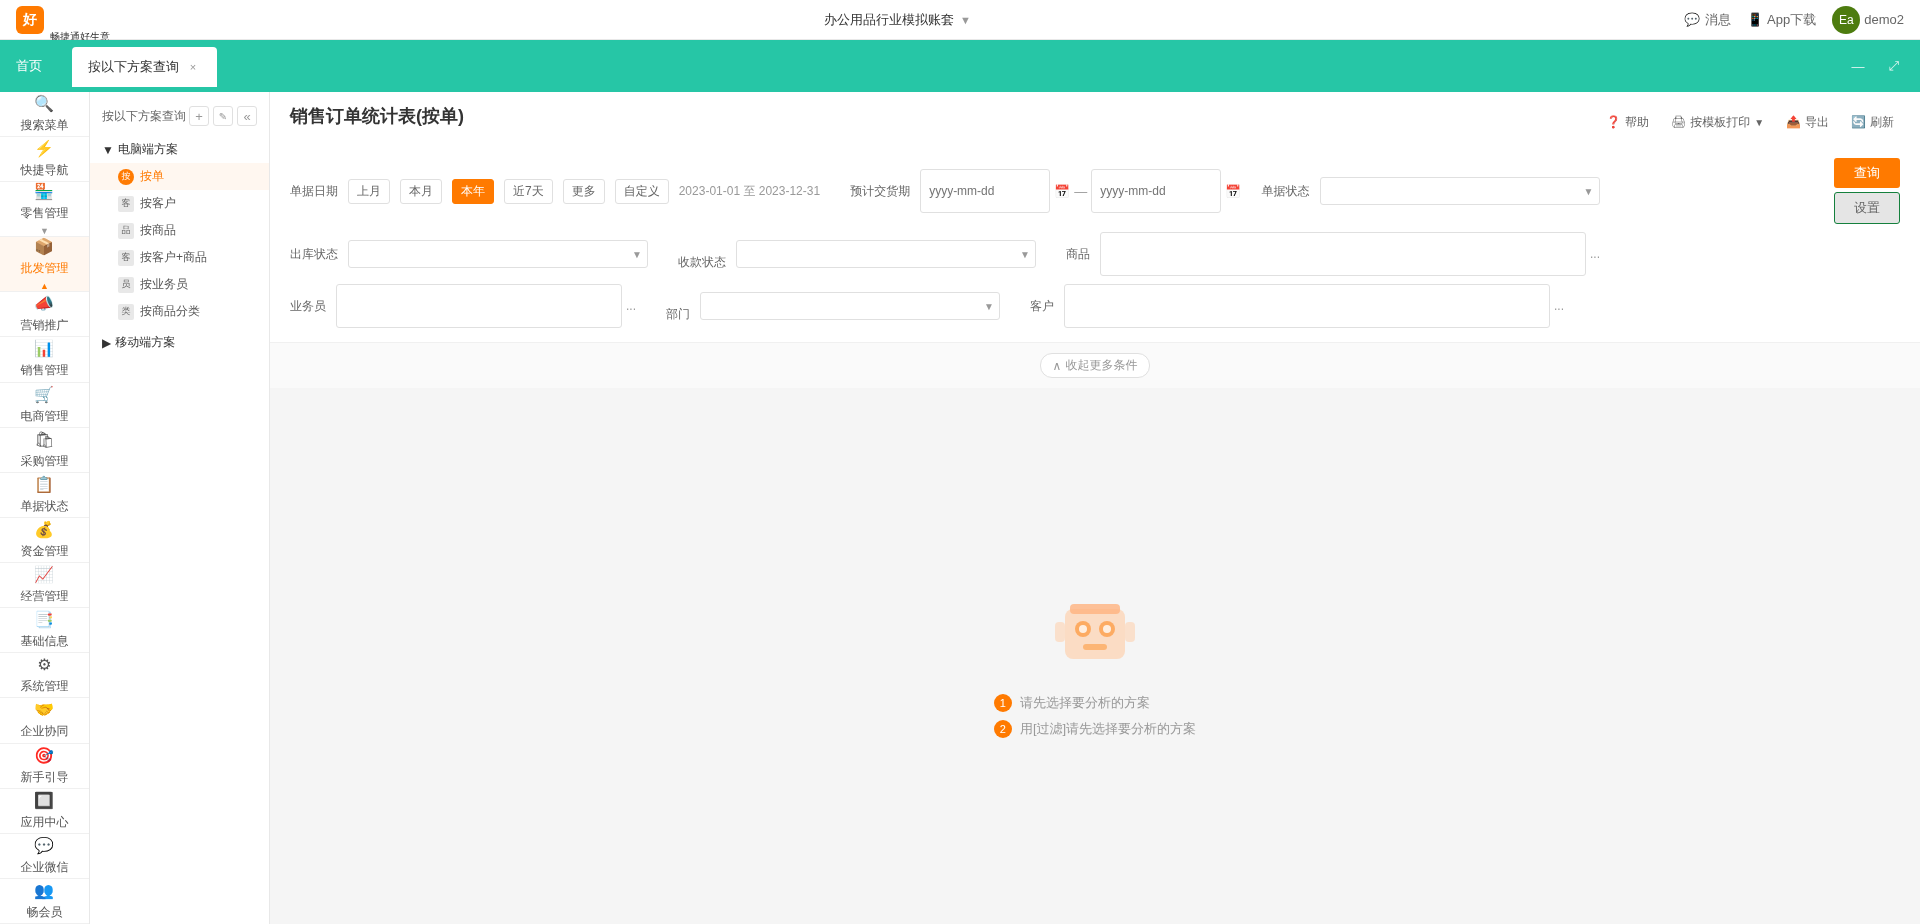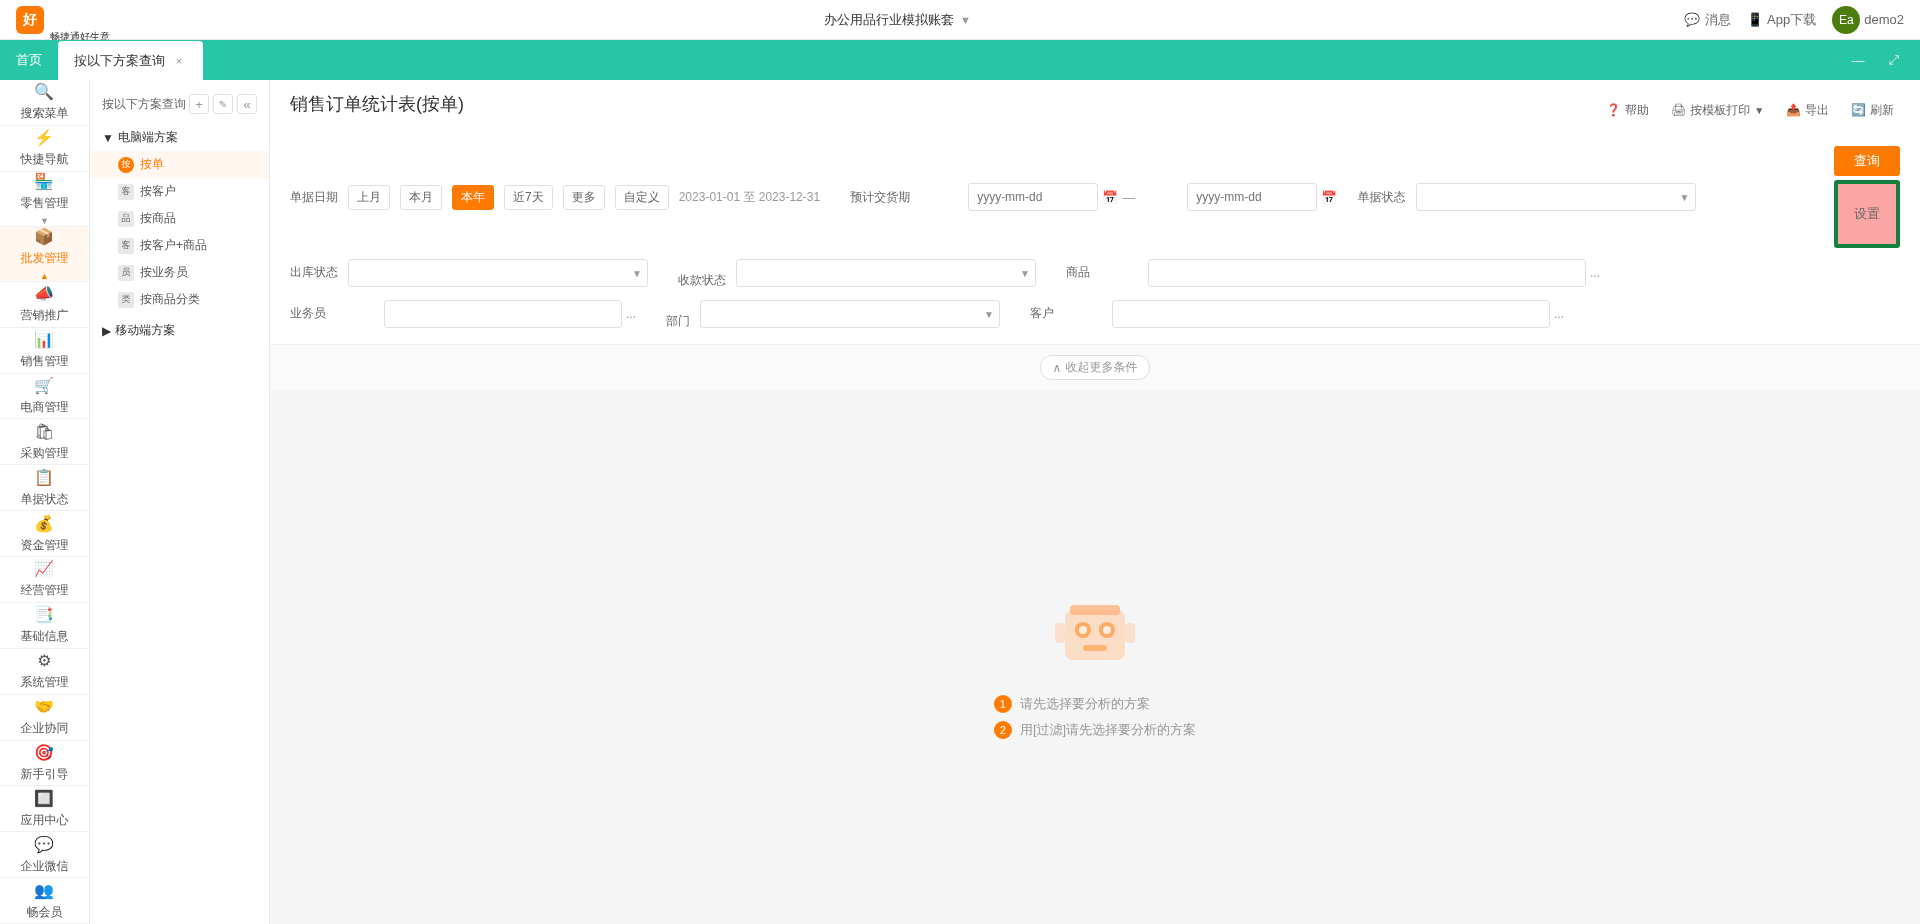--- a/index.html
+++ b/index.html
@@ -11,21 +11,21 @@
     .logo-area { display: flex; align-items: center; gap: 6px; }
     .logo-icon { width: 28px; height: 28px; background: #ff7a00; border-radius: 6px; display: flex; align-items: center; justify-content: center; color: white; font-size: 14px; font-weight: bold; }
     .logo-text { font-size: 10px; color: #333; line-height: 1.2; margin-top: 47px; }
     .top-bar-center { display: flex; align-items: center; gap: 6px; color: #666; font-size: 13px; }
     .top-bar-center span { color: #333; }
     .top-bar-right { display: flex; align-items: center; gap: 16px; color: #666; font-size: 13px; }
     .top-bar-right-item { display: flex; align-items: center; gap: 4px; cursor: pointer; }
     .avatar { width: 28px; height: 28px; border-radius: 50%; background: #4d7c0f; display: flex; align-items: center; justify-content: center; color: white; font-size: 12px; }
 
     
-    .tab-bar { height: 40px; background: #26c6a6; display: flex; align-items: center; padding: 0 0; flex-shrink: 0; }
+    .tab-bar { height: 52px; background: #26c6a6; display: flex; align-items: center; padding: 0 0; flex-shrink: 0; gap: 14px; }
     .tab-item { height: 40px; padding: 0 16px; display: flex; align-items: center; gap: 6px; cursor: pointer; color: rgba(255,255,255,0.85); font-size: 13px; }
     .tab-item.home { color: white; font-weight: 500; }
     .tab-item.active { background: #fff; color: #333; border-radius: 4px 4px 0 0; margin-top: 2px; }
     .tab-close { width: 16px; height: 16px; display: flex; align-items: center; justify-content: center; border-radius: 50%; font-size: 11px; color: #999; }
     .tab-bar-actions { margin-left: auto; display: flex; align-items: center; gap: 8px; padding-right: 12px; }
     .tab-bar-action-btn { color: rgba(255,255,255,0.85); cursor: pointer; width: 28px; height: 28px; display: flex; align-items: center; justify-content: center; }
 
     
     .main-layout { display: flex; flex: 1; overflow: hidden; }
 
@@ -53,39 +53,39 @@
     .page-action-btn { display: flex; align-items: center; gap: 4px; color: #666; font-size: 12px; cursor: pointer; padding: 2px 6px; }
     .filter-label { color: #666; font-size: 12px; white-space: nowrap; flex-shrink: 0; text-align: center; }
     .date-btn { padding: 3px 8px; border: 1px solid #e0e0e0; border-radius: 3px; font-size: 12px; color: #666; cursor: pointer; background: #fff; }
     .date-btn.active { background: #ff7a00; color: white; border-color: #ff7a00; }
     .date-range { font-size: 12px; color: #999; }
     .filter-dash { color: #999; }
     .date-icon { color: #ff7a00; font-size: 13px; cursor: pointer; }
 
     
     .btn-search { background: #ff7a00; color: white; border: none; border-radius: 3px; padding: 6px 20px; font-size: 13px; cursor: pointer; }
-    .btn-reset { background: #fca5a5; color: #666; border: 4px solid #15803d; border-radius: 3px; padding: 21px 16px; font-size: 13px; cursor: pointer; }
+    .btn-reset { background: #e5e5e5; color: #666; border: 1px solid #15803d; border-radius: 3px; padding: 6px 16px; font-size: 13px; cursor: pointer; }
 
     
     .collapse-bar { text-align: center; padding: 10px; background: #fafafa; border-top: 1px solid #f0f0f0; cursor: pointer; }
     .collapse-btn { display: inline-flex; align-items: center; gap: 4px; color: #999; font-size: 12px; background: #fff; border: 1px solid #e0e0e0; border-radius: 12px; padding: 3px 12px; }
 
     
     .empty-area { flex: 1; display: flex; flex-direction: column; align-items: center; justify-content: center; gap: 20px; }
     .empty-illustration { width: 100px; height: 100px; position: relative; }
     .empty-hints { display: flex; flex-direction: column; gap: 8px; }
     .empty-hint { display: flex; align-items: center; gap: 8px; color: #999; font-size: 13px; }
     .hint-num { width: 18px; height: 18px; background: #ff7a00; border-radius: 50%; color: white; font-size: 11px; display: flex; align-items: center; justify-content: center; flex-shrink: 0; }
     .header-actions-right { display: flex; align-items: center; gap: 10px; }
 
     .filter-section { background: #fff; padding: 10px 20px; }
 
     .btn-group-right { display: flex; flex-direction: column; gap: 4px; }
 
-    .filter-field { flex: 1; height: 28px; border: 1px solid #e0e0e0; border-radius: 3px; padding: 0 8px; font-size: 12px; color: #333; background: #fff; outline: none; min-width: 0; margin-left: 48px; }
+    .filter-field { flex: 1; height: 44px; border: 1px solid #e0e0e0; border-radius: 3px; padding: 0 8px; font-size: 12px; color: #333; background: #fff; outline: none; min-width: 0; }
 
     .status-field { flex: 1; height: 28px; border: 1px solid #e0e0e0; border-radius: 3px; padding: 0 8px; font-size: 12px; color: #666; background: #fff; outline: none; min-width: 0; appearance: none; }
     .content-top { background: #fff; }
   </style>
 </head>
 <body>
 
 <div class="top-bar">
   <div class="top-bar-left">
     <div class="logo-area">
@@ -254,21 +254,21 @@
         <span>移动端方案</span>
       </div>
     </div>
   </div>
 
   <div class="content">
 
     <div class="content-top">
 
       <div style="padding: 12px 20px 8px; display: flex; align-items: center; justify-content: space-between;">
-        <h1 class="page-title" style="font-size:18px;font-weight:400;color:#333;">销售订单统计表(按单)</h1>
+        <h1 class="page-title" style="font-size:18px;font-weight:700;color:#333;">销售订单统计表(按单)</h1>
         <div class="header-actions-right">
           <div class="page-action-btn">
             <span>❓</span>
             <span>帮助</span>
           </div>
           <div class="page-action-btn">
             <span>🖨</span>
             <span>按模板打印</span>
             <span style="font-size:10px;">▼</span>
           </div>

